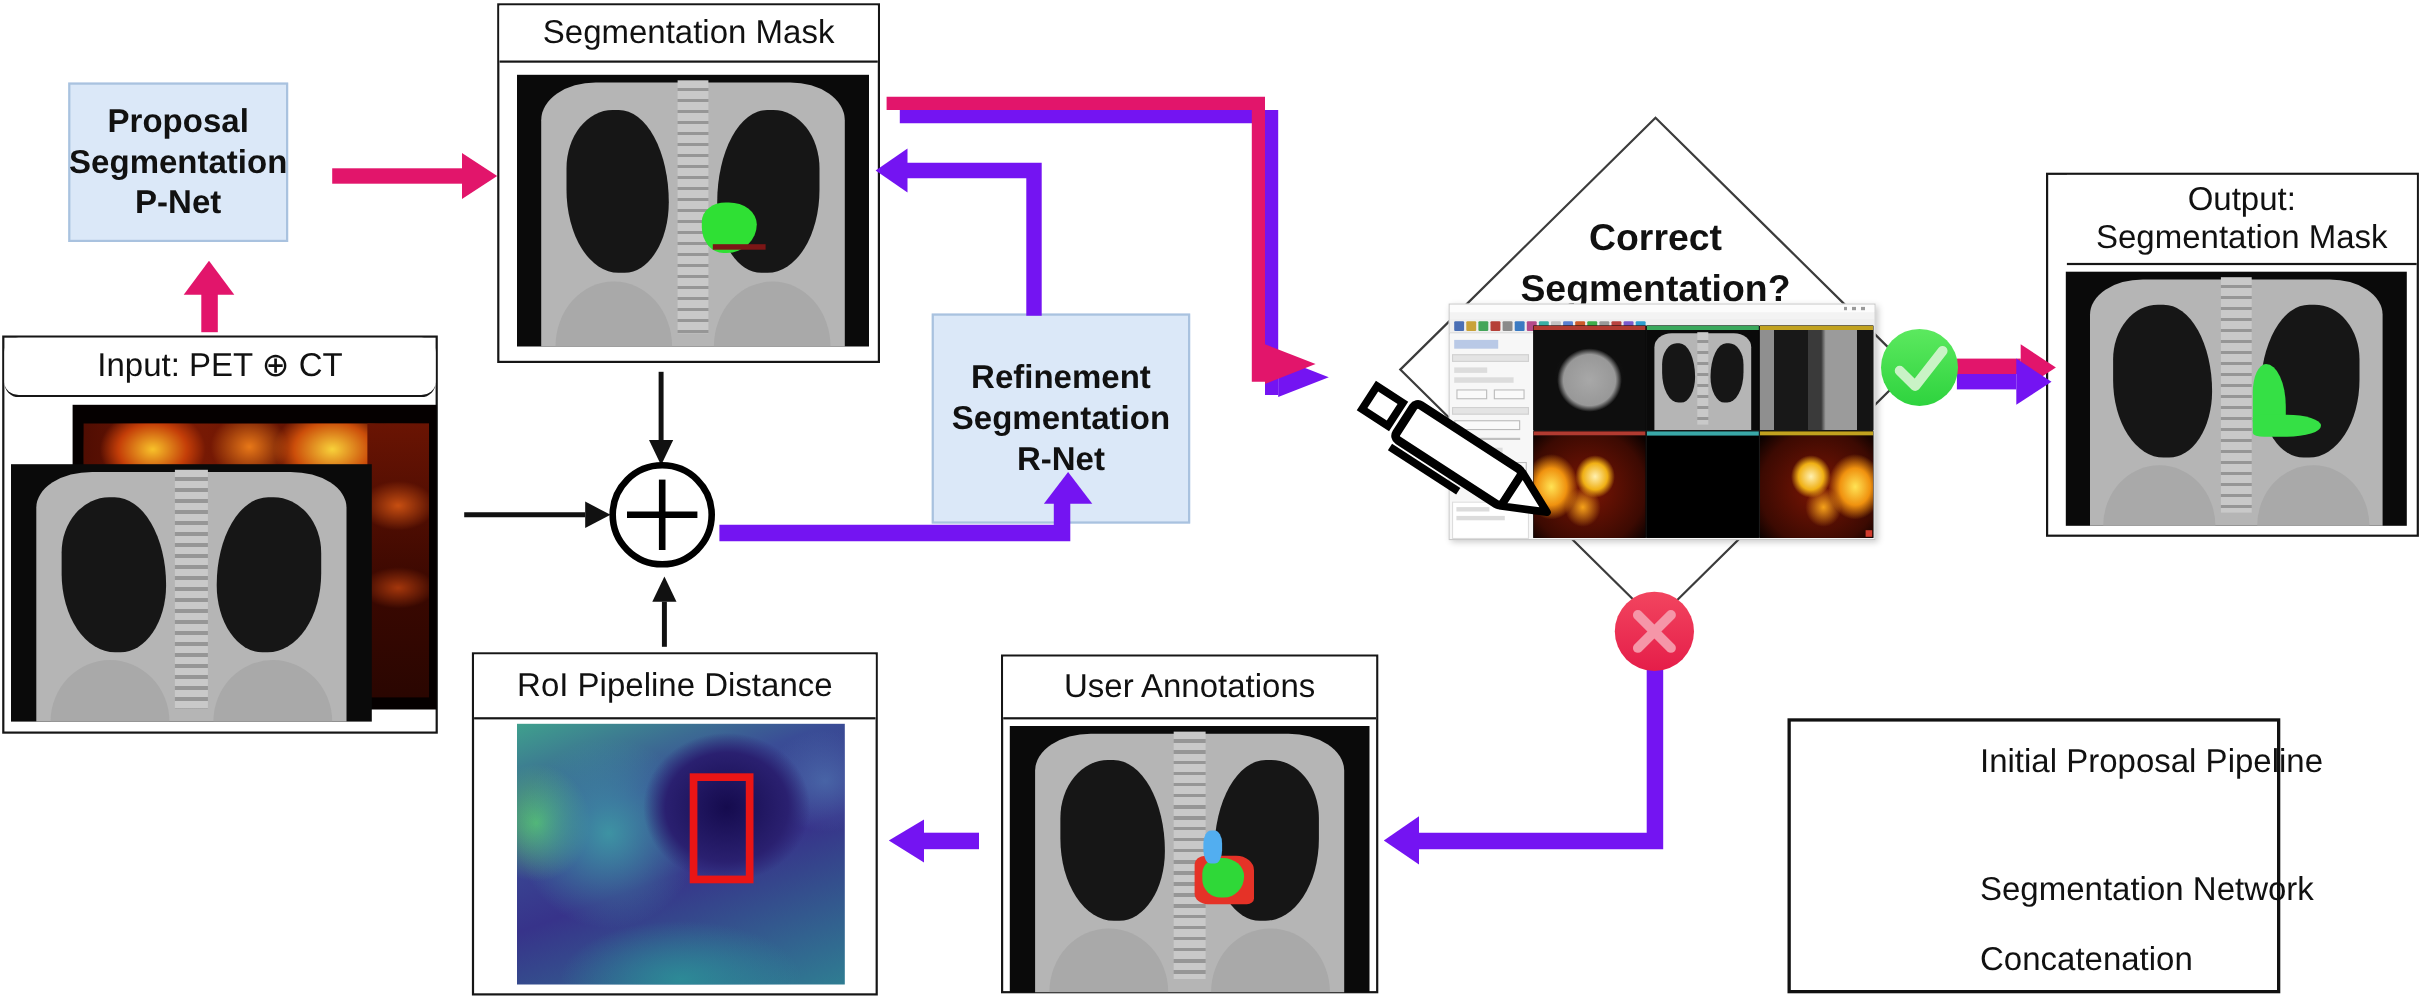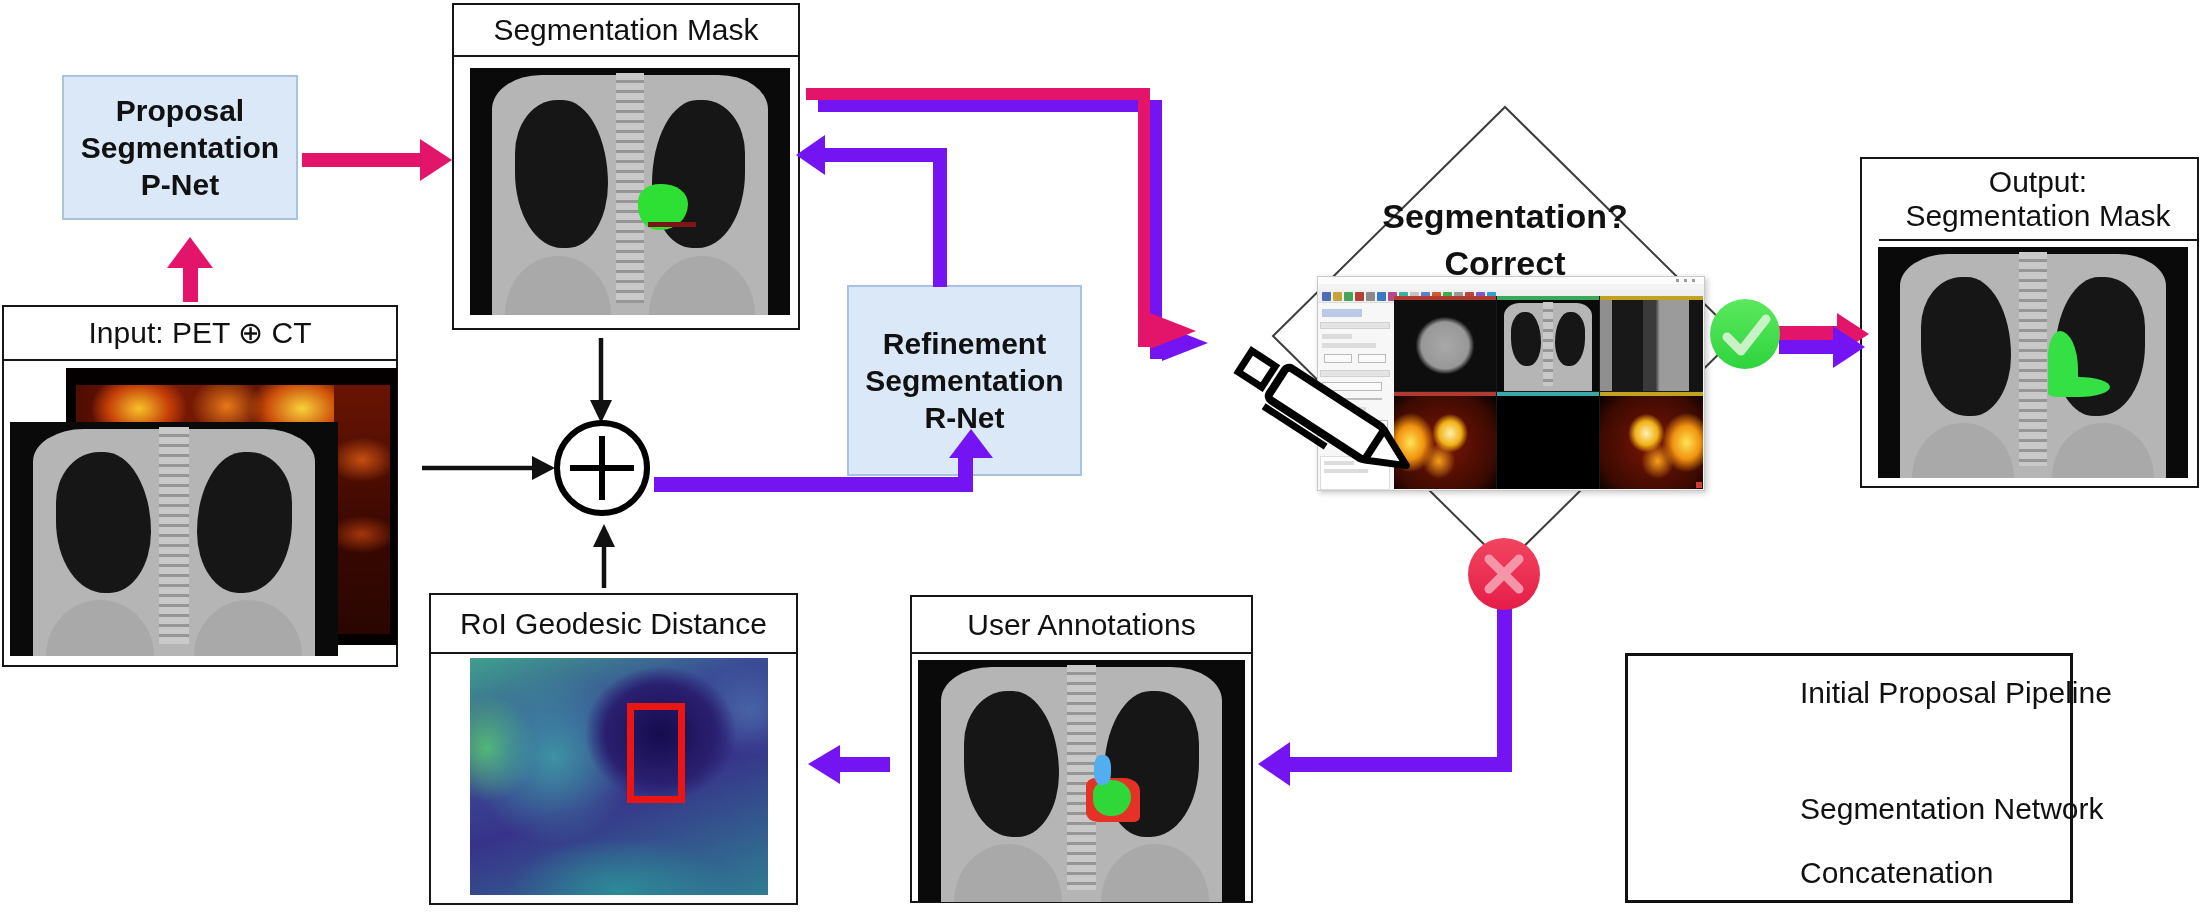--- a/index.html
+++ b/index.html
@@ -97,34 +97,34 @@
   .wm-dots{position:absolute;right:6px;top:2px;width:22px;height:3px;
     background:repeating-linear-gradient(90deg,#9a9a9a 0 3px,transparent 3px 8px);}
   
   .blob{position:absolute;}
   svg.layer{position:absolute;left:0;top:0;pointer-events:none;}
 </style>
 </head>
 <body>
 
 <div class="panel" style="left:2px;top:305px;width:396px;height:362px;">
-  <div class="panel-title" style="height:52px;">
+  <div class="panel-title" style="height:52px;border-radius:13px;">
     <span>Input: PET ⊕ CT</span>
   </div>
 </div>
 
 <div class="panel" style="left:452px;top:3px;width:348px;height:327px;">
   <div class="panel-title" style="height:50px;">
     <span>Segmentation Mask</span>
   </div>
 </div>
 
 <div class="panel" style="left:429px;top:593px;width:369px;height:312px;">
   <div class="panel-title" style="height:57px;">
-    <span>RoI Geodesic Distance</span>
+    <span>RoI Pipeline Distance</span>
   </div>
 </div>
 
 <div class="panel" style="left:910px;top:595px;width:343px;height:308px;">
   <div class="panel-title" style="height:55px;">
     <span>User Annotations</span>
   </div>
 </div>
 
 <div class="panel" style="left:1860px;top:157px;width:339px;height:331px;">
@@ -178,37 +178,37 @@
   <div class="torso"></div>
   <div class="lungL"></div>
   <div class="lungR"></div>
   <div class="spine"></div>
   <div class="domeL"></div>
   <div class="domeR"></div>
   <div class="blob" style="left:170px;top:84px;width:30px;height:64px;background:#35e045;border-radius:40% 60% 20% 20%;"></div>
   <div class="blob" style="left:170px;top:130px;width:62px;height:20px;background:#35e045;border-radius:20% 60% 60% 20%;"></div>
 </div>
 
-<div class="node" style="left:62px;top:75px;width:236px;height:145px;">
+<div class="node" style="left:62px;top:75px;width:200px;height:145px;">
   <span>Proposal</span>
   <span>Segmentation</span>
   <span>P-Net</span>
 </div>
 <div class="node" style="left:847px;top:285px;width:235px;height:191px;">
   <span>Refinement</span>
   <span>Segmentation</span>
   <span>R-Net</span>
 </div>
 
 <svg class="layer" width="2201" height="916" viewBox="0 0 2201 916">
   <polygon points="1505,107 1737,336 1505,565 1273,336" fill="#ffffff" stroke="#3c3c3c" stroke-width="2"></polygon>
 </svg>
 <div class="decision-text">
+  <div>Correct</div>
   <div>Segmentation?</div>
-  <div>Correct</div>
 </div>
 
 <div class="slicer">
   <div class="sl-titlebar">
     <div class="wm-dots"></div>
   </div>
   <div class="sl-menubar"></div>
   <div class="sl-toolbar">
     <span class="chip" style="background:#4a6fb5"></span>
     <span class="chip" style="background:#c9a23a"></span>

